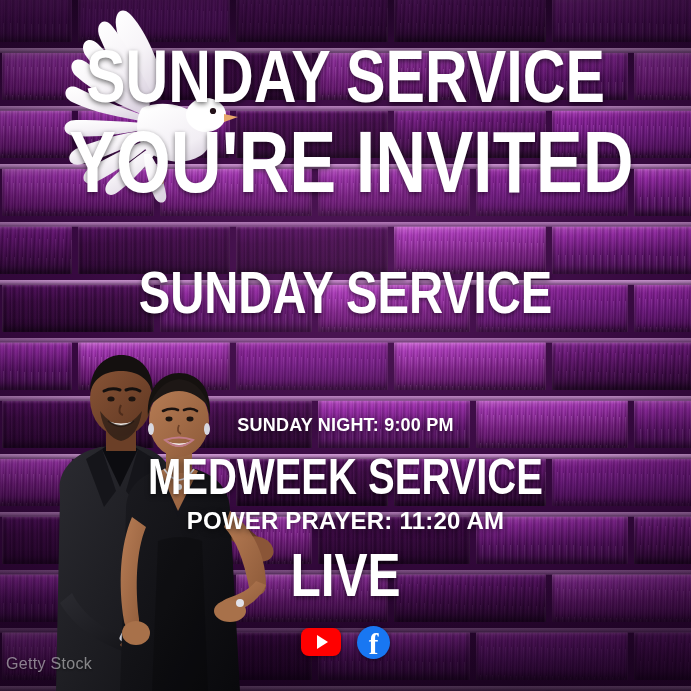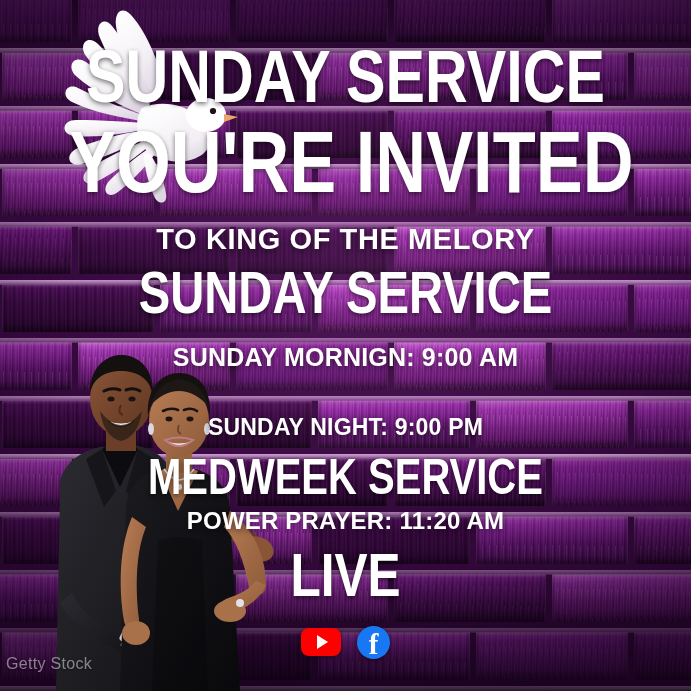--- a/index.html
+++ b/index.html
@@ -76,21 +76,21 @@
   .cond{font-family:"Liberation Sans Narrow","Liberation Sans",sans-serif;
         font-weight:700;transform:scaleX(.80);}
   .wide{font-weight:700;}
 
   #t-sunday-service-1{left:0;right:0;top:40px;font-size:74px;letter-spacing:0px;}
   #t-youre-invited  {left:0;right:0;top:118px;font-size:88px;letter-spacing:0px;}
   #t-subtitle       {left:0;right:0;top:225px;font-size:29px;letter-spacing:.6px;}
   #t-sunday-service-2{left:0;right:0;top:264px;font-size:59px;}
   #t-time-1         {left:0;right:0;top:345px;font-size:25px;letter-spacing:.2px;}
   #t-time-2         {left:0;right:0;top:381px;font-size:25px;letter-spacing:.2px;}
-  #t-time-3         {left:0;right:0;top:416px;font-size:23px;letter-spacing:.2px;}
+  #t-time-3         {left:0;right:0;top:416px;font-size:18px;letter-spacing:.2px;}
   #t-midweek        {left:0;right:0;top:452px;font-size:50px;}
   #t-power-prayer   {left:0;right:0;top:509px;font-size:24px;letter-spacing:.2px;}
   #t-live           {left:0;right:0;top:544px;font-size:62px;}
 
   
   .social-row{position:absolute;left:0;right:0;top:620px;height:44px;
               display:flex;align-items:center;justify-content:center;}
   .yt-icon{width:40px;height:28px;border-radius:8px;background:#ff0000;
            display:flex;align-items:center;justify-content:center;
            box-shadow:0 1px 4px rgba(0,0,0,.5);}
@@ -360,25 +360,23 @@
     <path d="M124 176 C112 204 110 244 116 280 C118 292 132 290 131 278 C127 246 128 210 138 186 Z" fill="url(#skinF2)"></path>
     <ellipse cx="128" cy="292" rx="14" ry="12" fill="#a8714a"></ellipse>
 
     <path d="M150 200 q22 -8 44 0 l6 150 l-56 0 Z" fill="#000" opacity=".22"></path>
   </svg>
 
   <div class="txt cond" id="t-sunday-service-1">SUNDAY SERVICE</div>
 
   <div class="txt cond" id="t-youre-invited">YOU'RE INVITED</div>
 
-  <div class="txt wide" id="t-subtitle">TO KING OF THE MELORY</div>
 
   <div class="txt cond" id="t-sunday-service-2">SUNDAY SERVICE</div>
 
-  <div class="txt wide" id="t-time-1">SUNDAY MORNIGN: 9:00 AM</div>
 
 
   <div class="txt wide" id="t-time-3">SUNDAY NIGHT: 9:00 PM</div>
 
   <div class="txt cond" id="t-midweek">MEDWEEK SERVICE</div>
 
   <div class="txt wide" id="t-power-prayer">POWER PRAYER: 11:20 AM</div>
 
   <div class="txt cond" id="t-live">LIVE</div>
 

